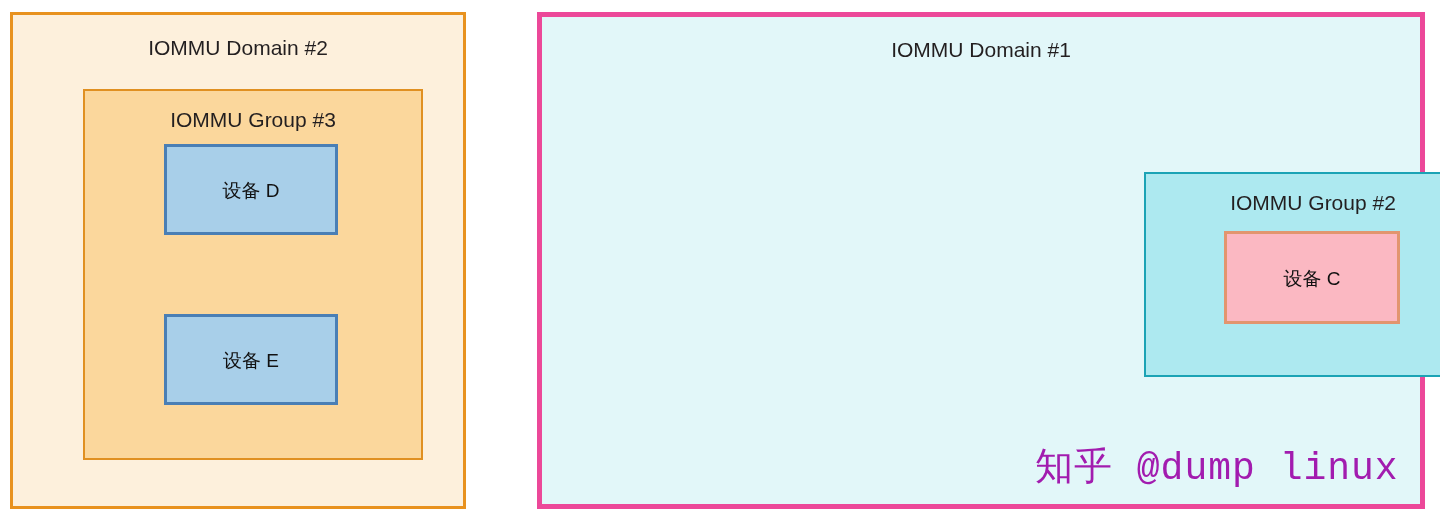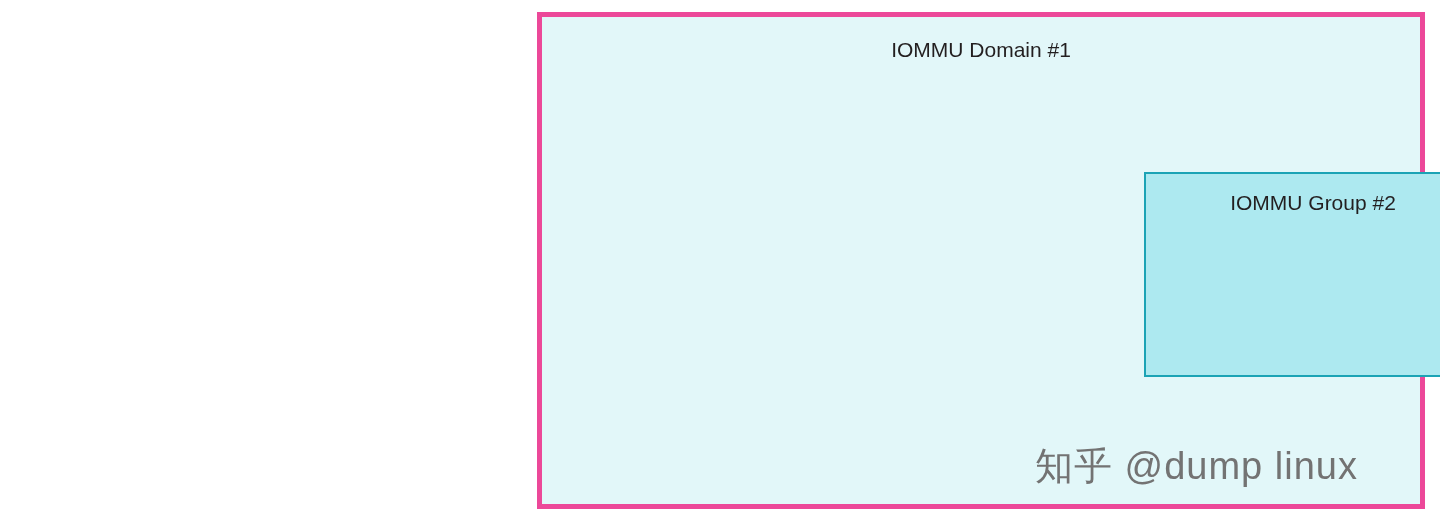--- a/index.html
+++ b/index.html
@@ -99,38 +99,56 @@
     text-align: center;
     top: 50%;
     transform: translateY(-50%);
     color: #111111;
   }
   .watermark {
     position: absolute;
     left: 1035px;
     top: 441px;
     font-size: 38px;
-    color: #737373;
+    color: #a21caf;
     letter-spacing: 1px;
     white-space: nowrap;
-    font-family: Liberation Sans, sans-serif;
+    font-family: Liberation Mono, monospace;
     pointer-events: none;
   }
 </style>
 </head>
 <body>
 
 <div id="canvas">
 
+  <div class="box domain2">
+    <div class="label title-text domain-title">IOMMU Domain #2</div>
+
+    <div class="box group3">
+      <div class="label title-text group-title">IOMMU Group #3</div>
+    </div>
+
+    <div class="box dev-blue dev-d">
+      <div class="label dev-label">设备 D</div>
+    </div>
+
+    <div class="box dev-blue dev-e">
+      <div class="label dev-label">设备 E</div>
+    </div>
+  </div>
 
   <div class="box domain1">
     <div class="label title-text domain-title">IOMMU Domain #1</div>
 
     <div class="box group2">
       <div class="label title-text group-title">IOMMU Group #2</div>
     </div>
 
+    <div class="box dev-c">
+      <div class="label dev-label">设备 C</div>
+    </div>
 
   </div>
 
   <div class="watermark">知乎 @dump linux</div>
 
 </div>
 
 </body></html>

